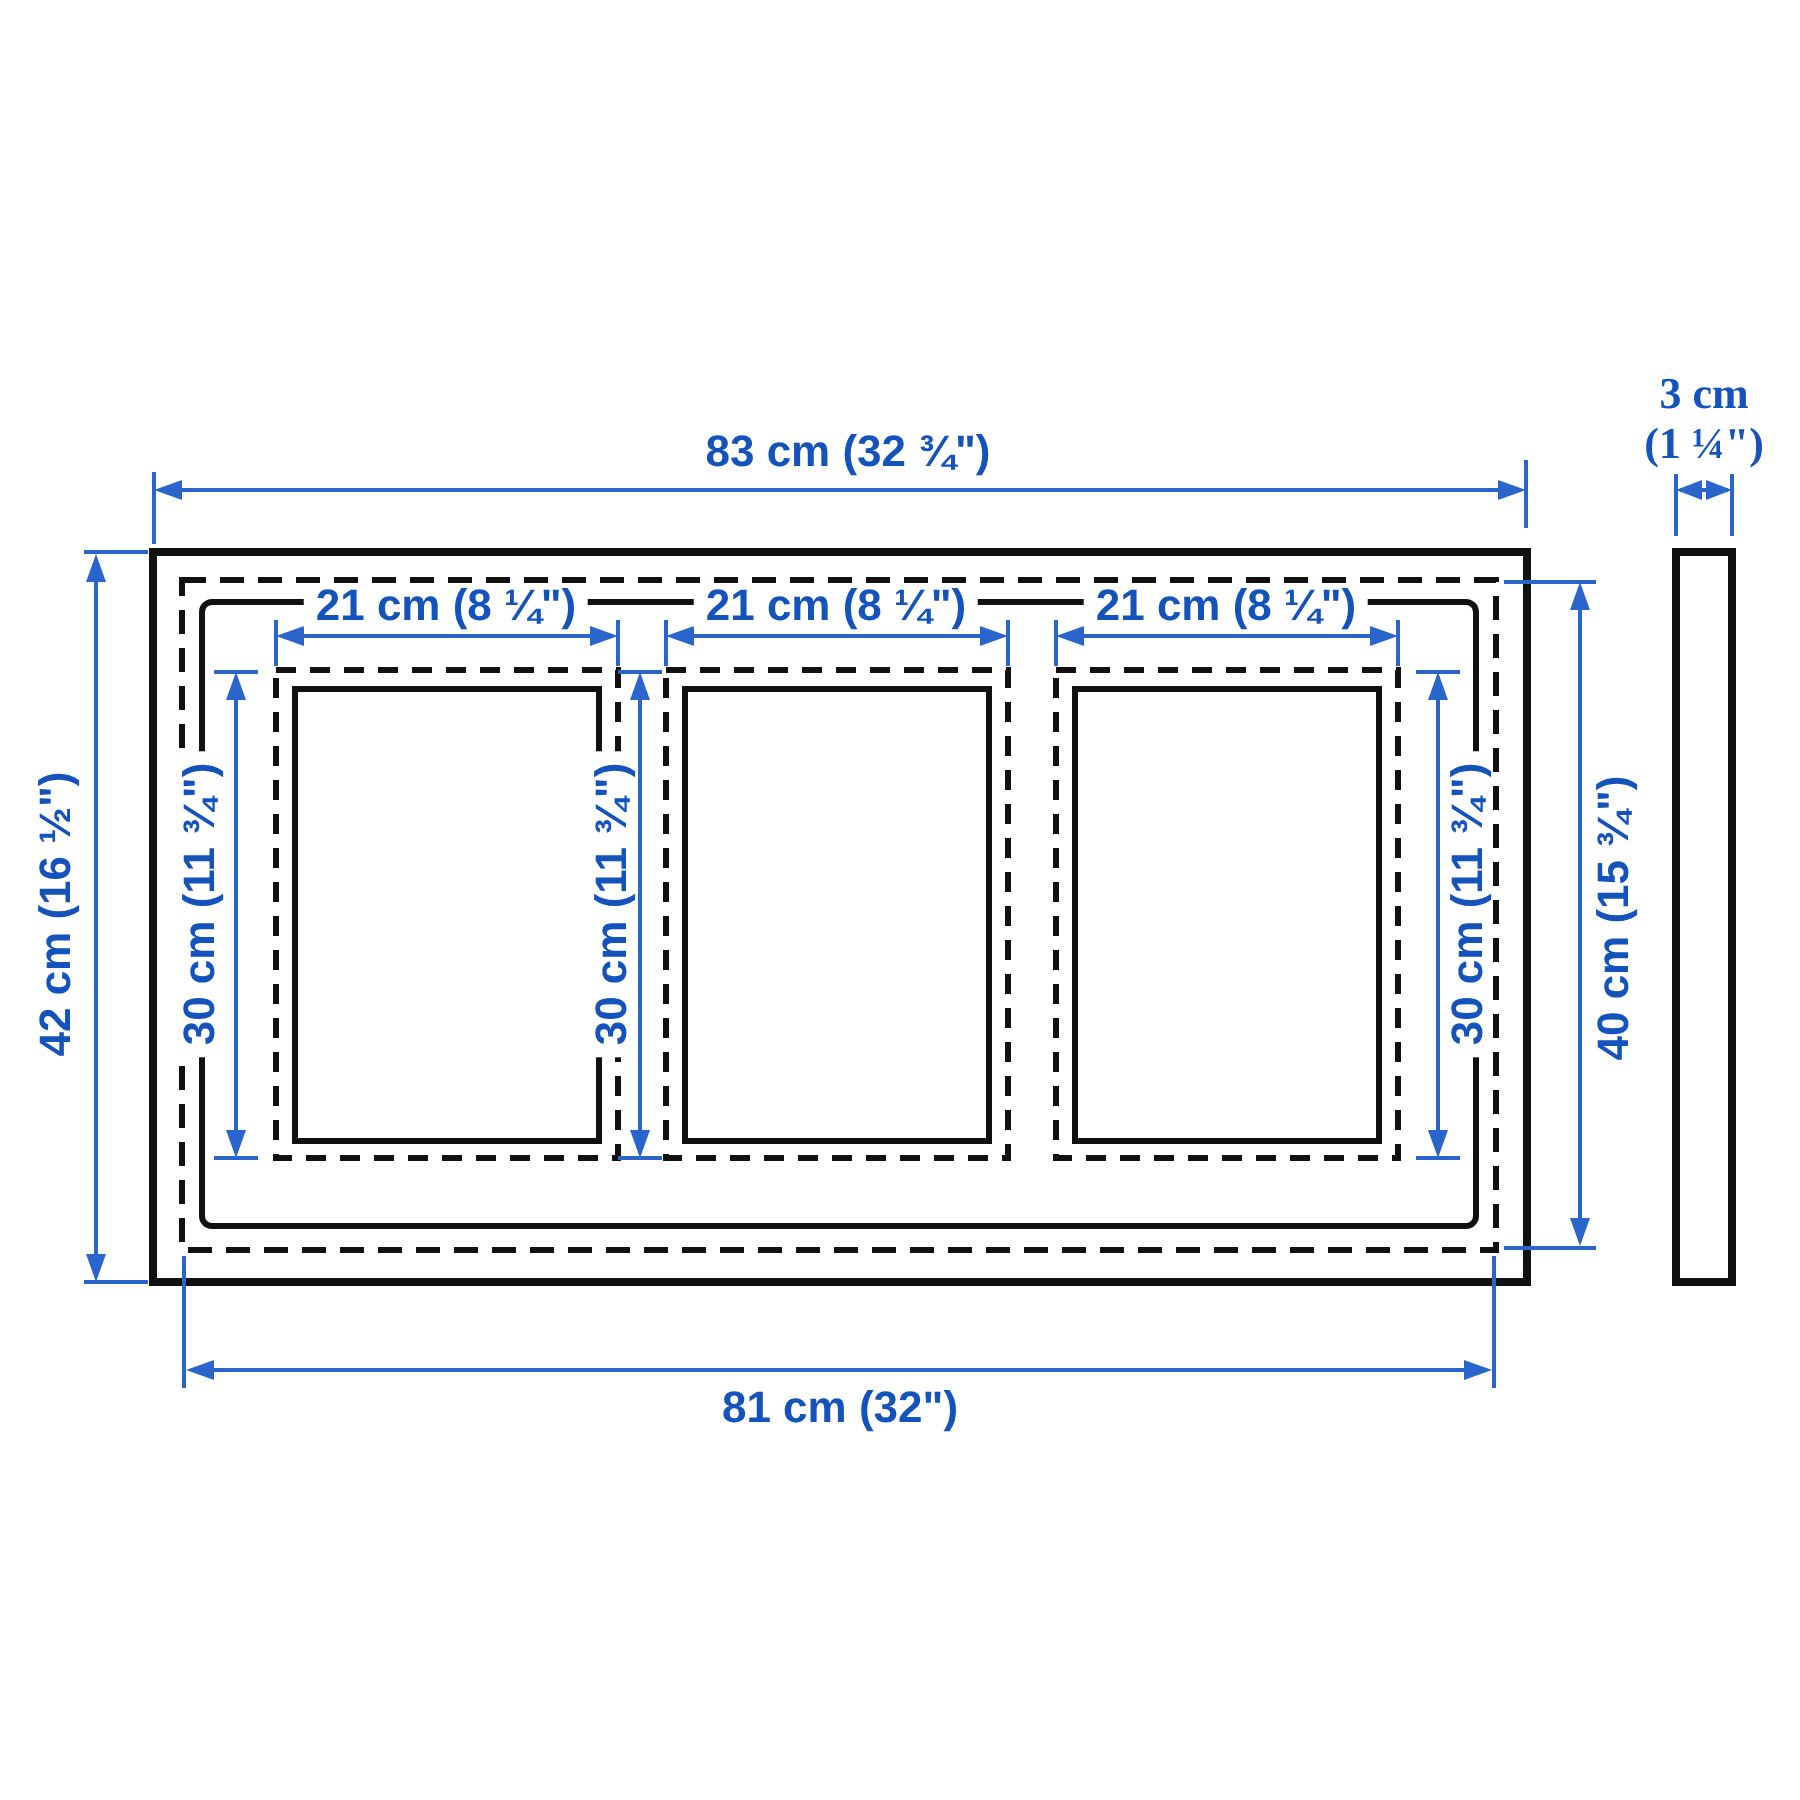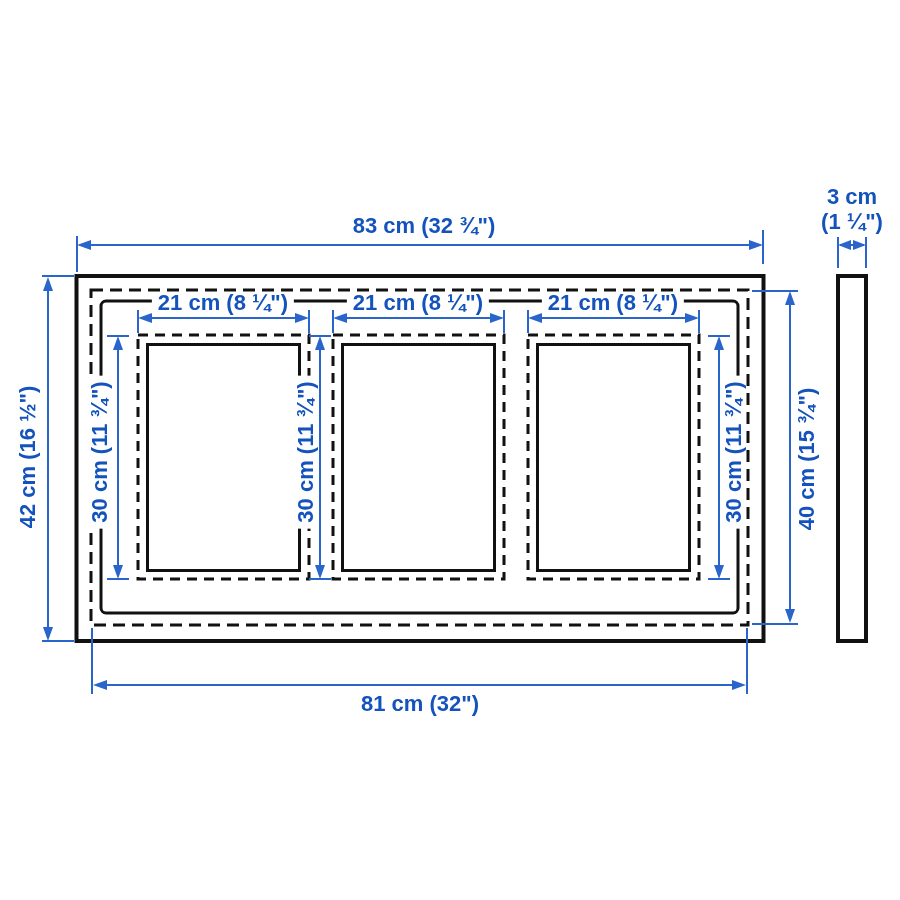--- a/index.html
+++ b/index.html
@@ -149,21 +149,21 @@
   </svg>
 
   <div class="dim-label" style="left:424px;top:226px;">83 cm (32 ¾")</div>
 
   <div class="dim-label rot" style="left:28px;top:457px;">42 cm (16 ½")</div>
 
   <div class="dim-label" style="left:420px;top:704px;">81 cm (32")</div>
 
   <div class="dim-label rot" style="left:807px;top:459px;">40 cm (15 ¾")</div>
 
-  <div class="dim-label two-line" style="left:852px;top:209px;">
+  <div class="dim-label two-line" style="left:852px;top:209px;font-family:Liberation Serif, serif;">
     <div>3 cm</div>
     <div>(1 ¼")</div>
   </div>
 
   <div class="dim-label masked" style="left:223px;top:303px;">21 cm (8 ¼")</div>
   <div class="dim-label masked" style="left:418px;top:303px;">21 cm (8 ¼")</div>
   <div class="dim-label masked" style="left:613px;top:303px;">21 cm (8 ¼")</div>
 
   <div class="dim-label rot masked" style="left:100px;top:452px;">30 cm (11 ¾")</div>
   <div class="dim-label rot masked" style="left:306px;top:452px;">30 cm (11 ¾")</div>

